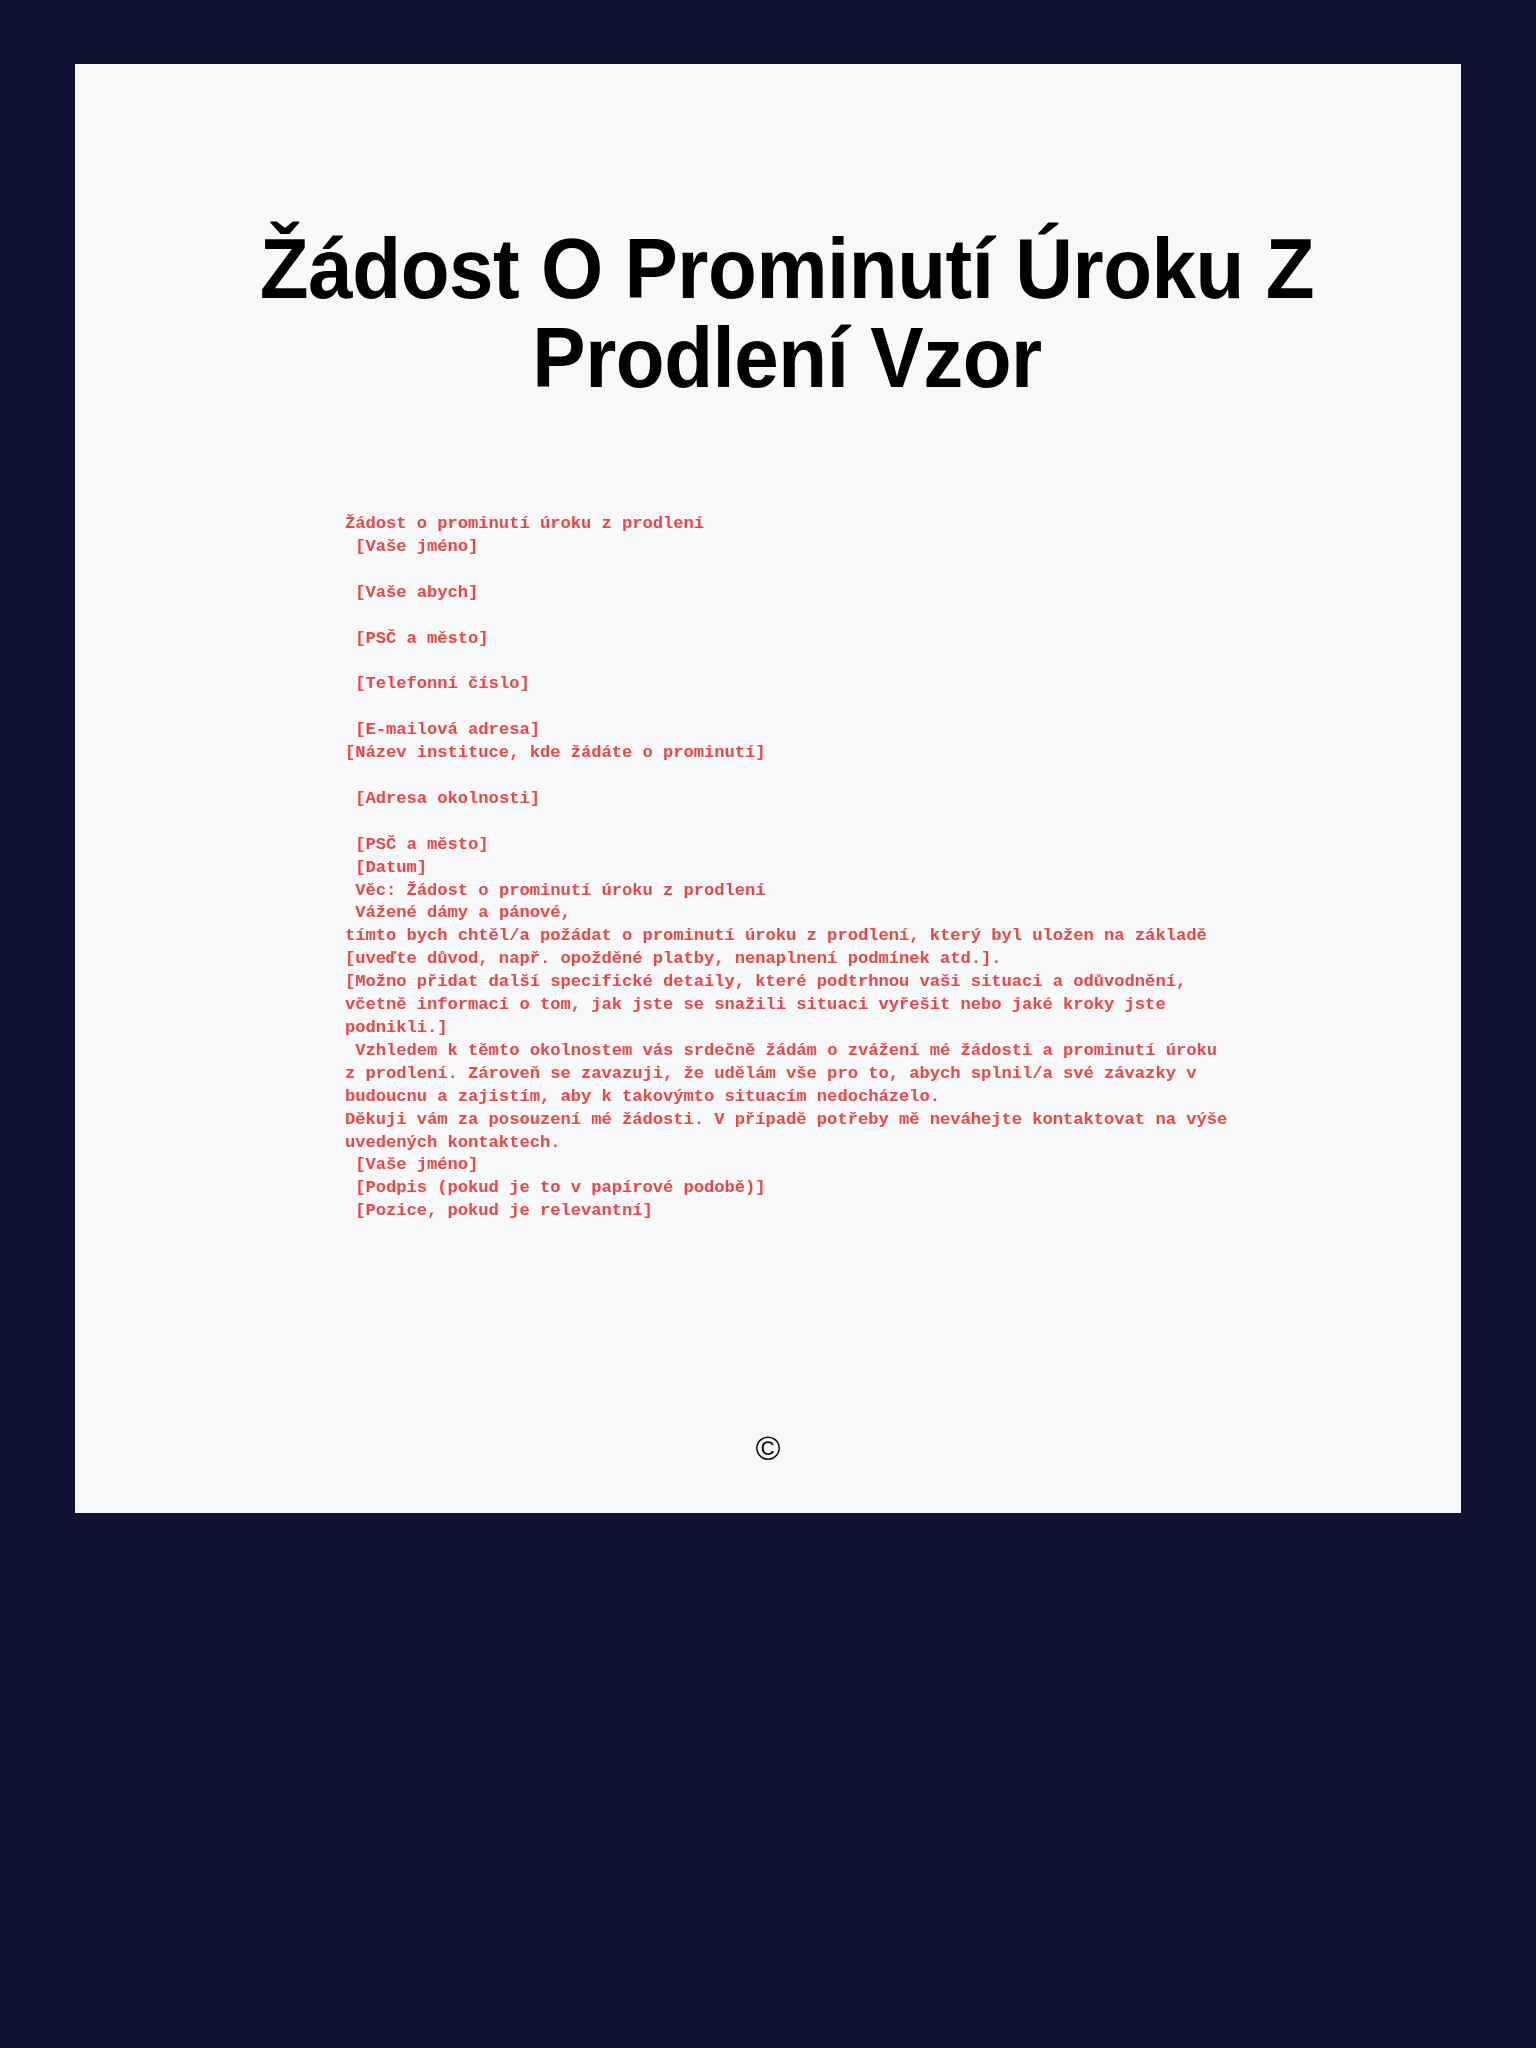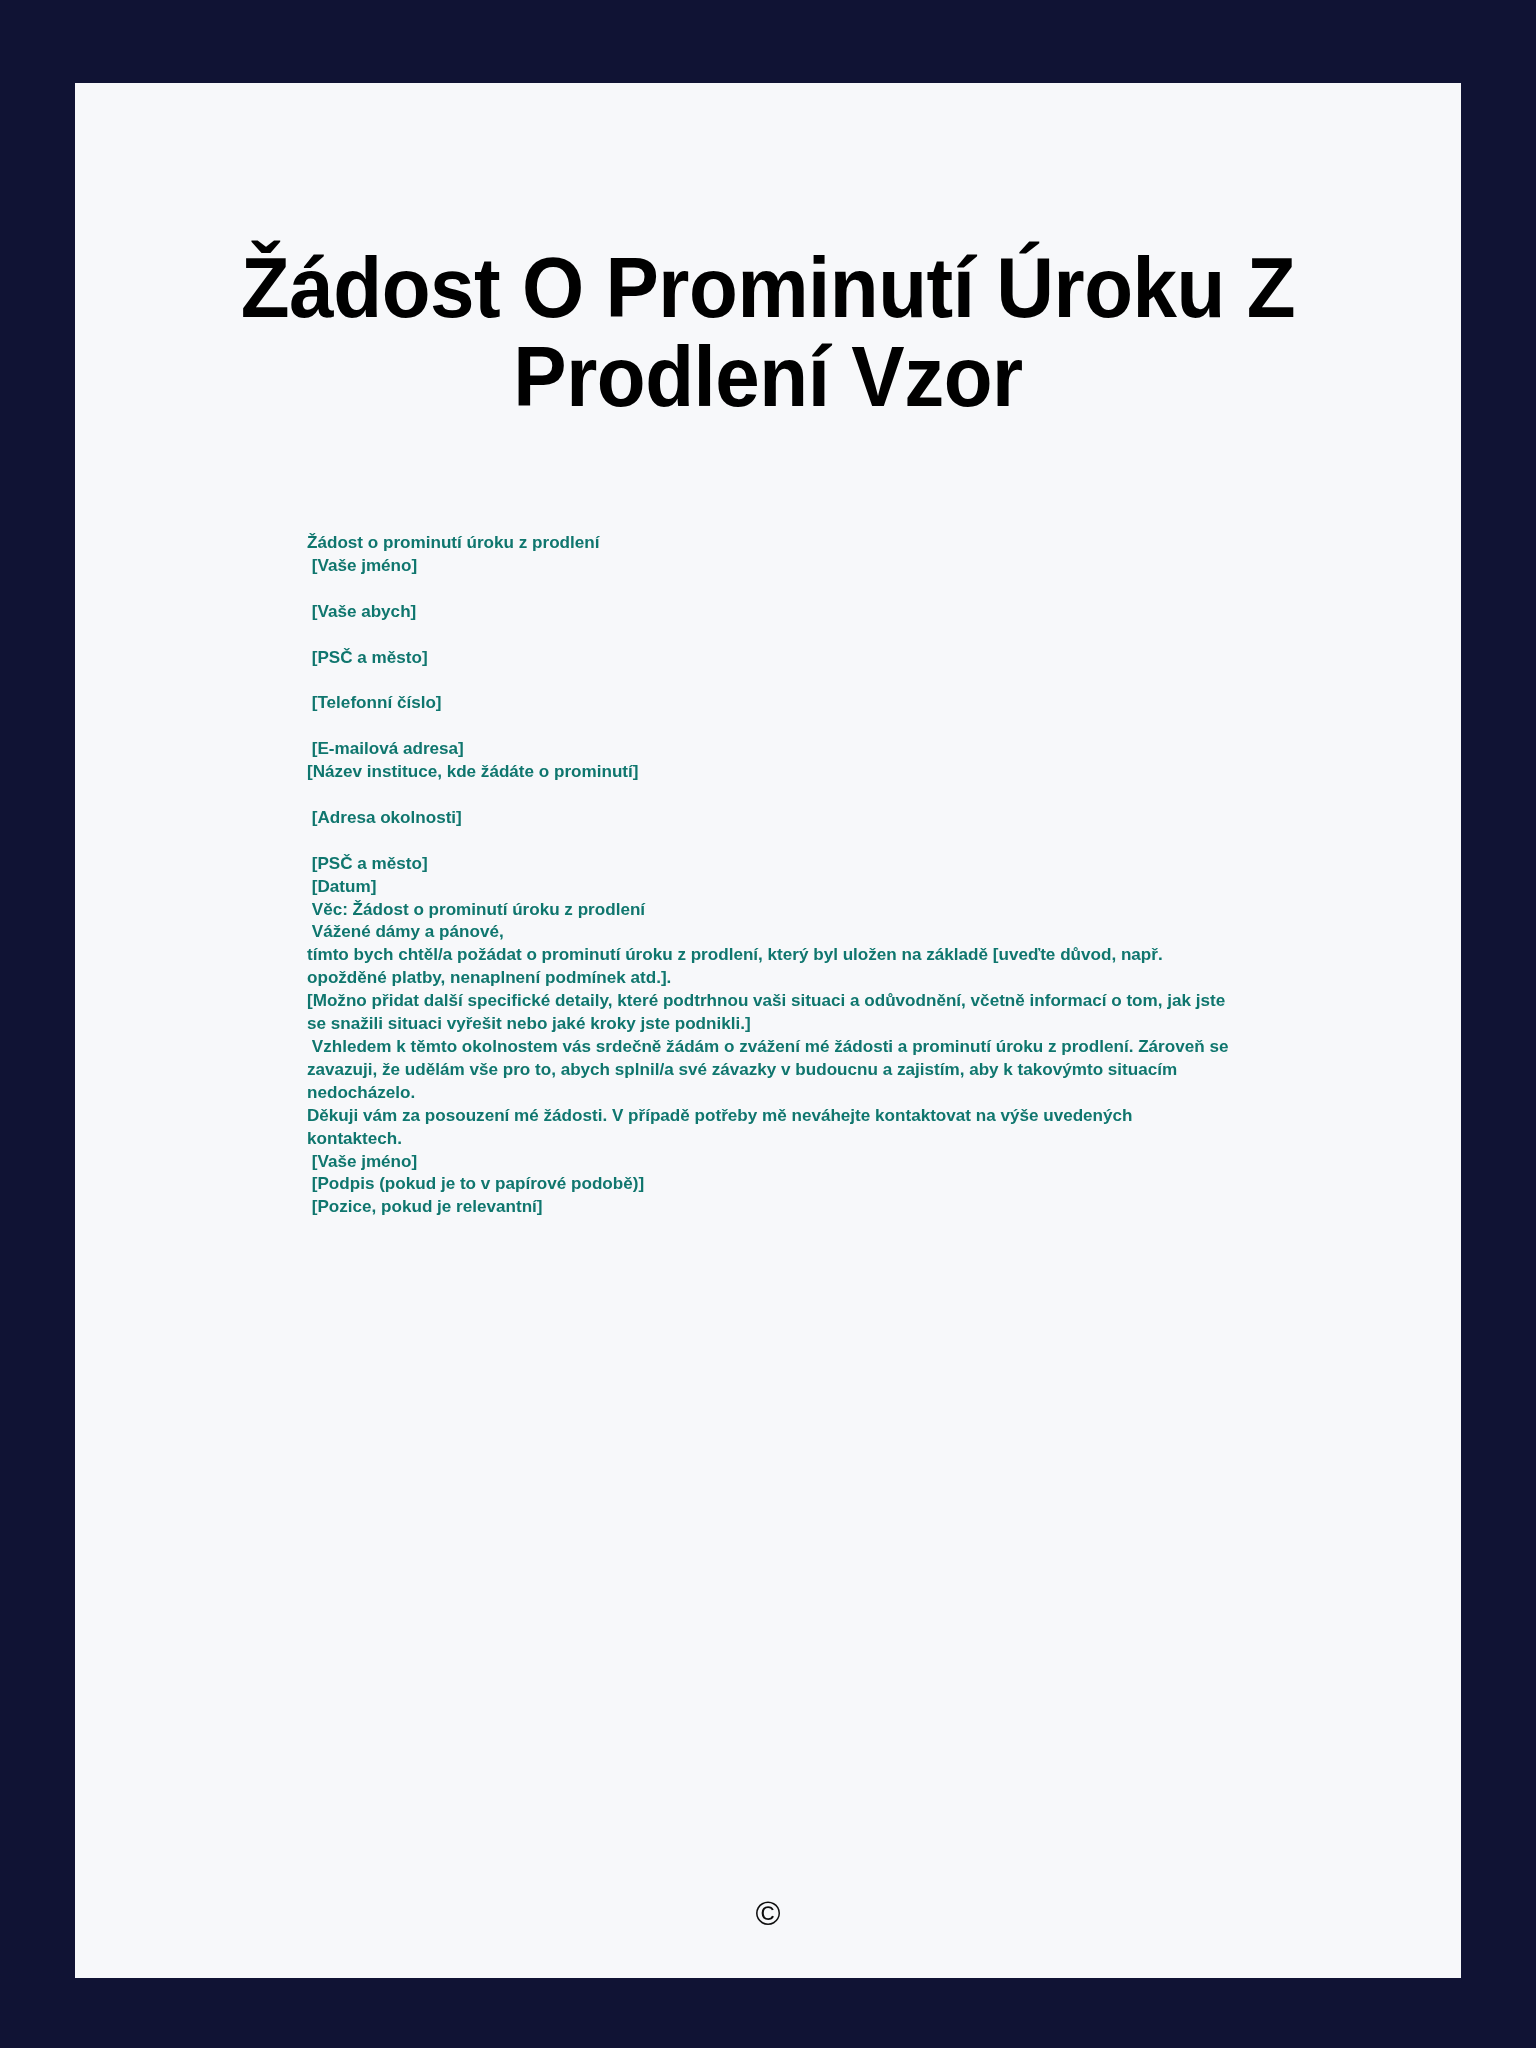--- a/index.html
+++ b/index.html
@@ -9,50 +9,51 @@
   body {
     width: 1536px;
     height: 2048px;
     background: #101334;
     font-family: "Liberation Sans", sans-serif;
     overflow: hidden;
   }
   .page-frame {
     position: absolute;
     left: 75px;
-    top: 83px;
+    top: 64px;
     width: 1386px;
-    height: 1895px;
+    height: 1449px;
     background: #f7f8fa;
     box-sizing: border-box;
+    padding-left: 38px;
   }
   .doc-title {
     margin: 0;
     padding: 160px 60px 0 60px;
     font-family: "Liberation Sans", sans-serif;
     font-weight: bold;
     font-size: 86px;
     line-height: 1.03;
     letter-spacing: -0.5px;
     color: #000000;
     text-align: center;
     transform: scaleX(0.93);
     transform-origin: 50% 50%;
   }
   .doc-body {
     padding: 112px 232px 0 232px;
     box-sizing: border-box;
   }
   .doc-body p {
     margin: 0;
-    font-family: Liberation Sans, sans-serif;
+    font-family: Liberation Mono, monospace;
     font-weight: bold;
     font-size: 17.1px;
     line-height: 22.9px;
-    color: #0f766e;
+    color: #ef4444;
     white-space: pre-wrap;
     word-wrap: break-word;
   }
   .doc-body p.gap {
     margin-top: 22.9px;
   }
   .footer-mark {
     position: absolute;
     left: 0;
     right: 0;

